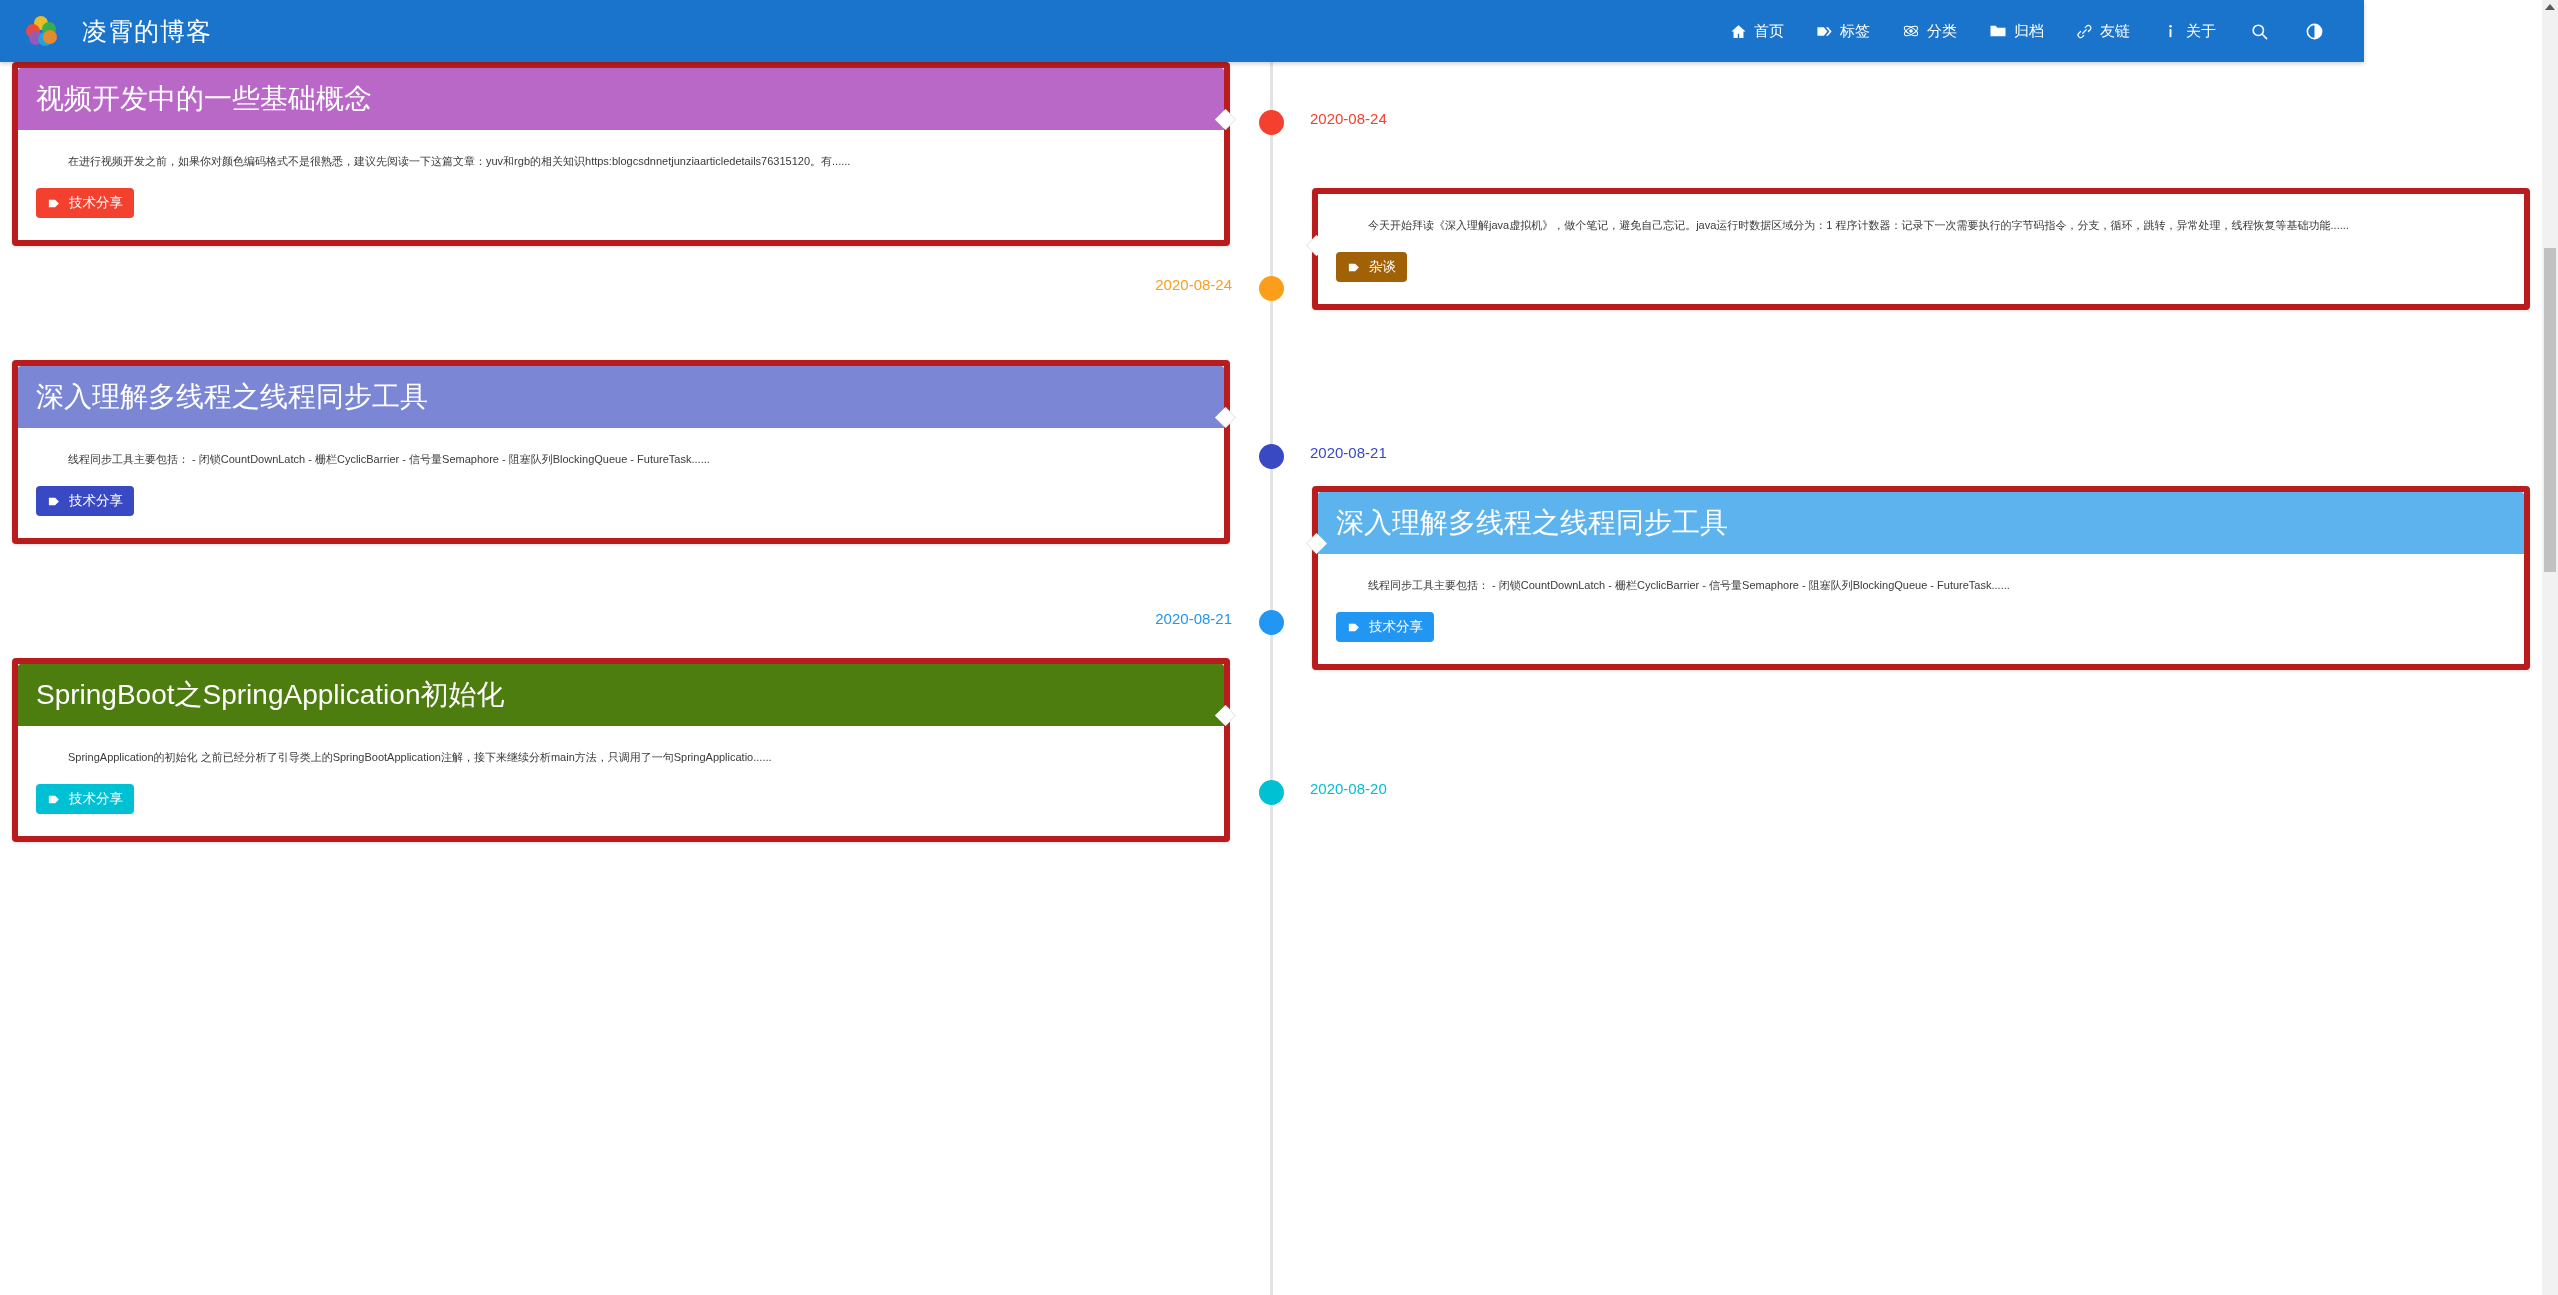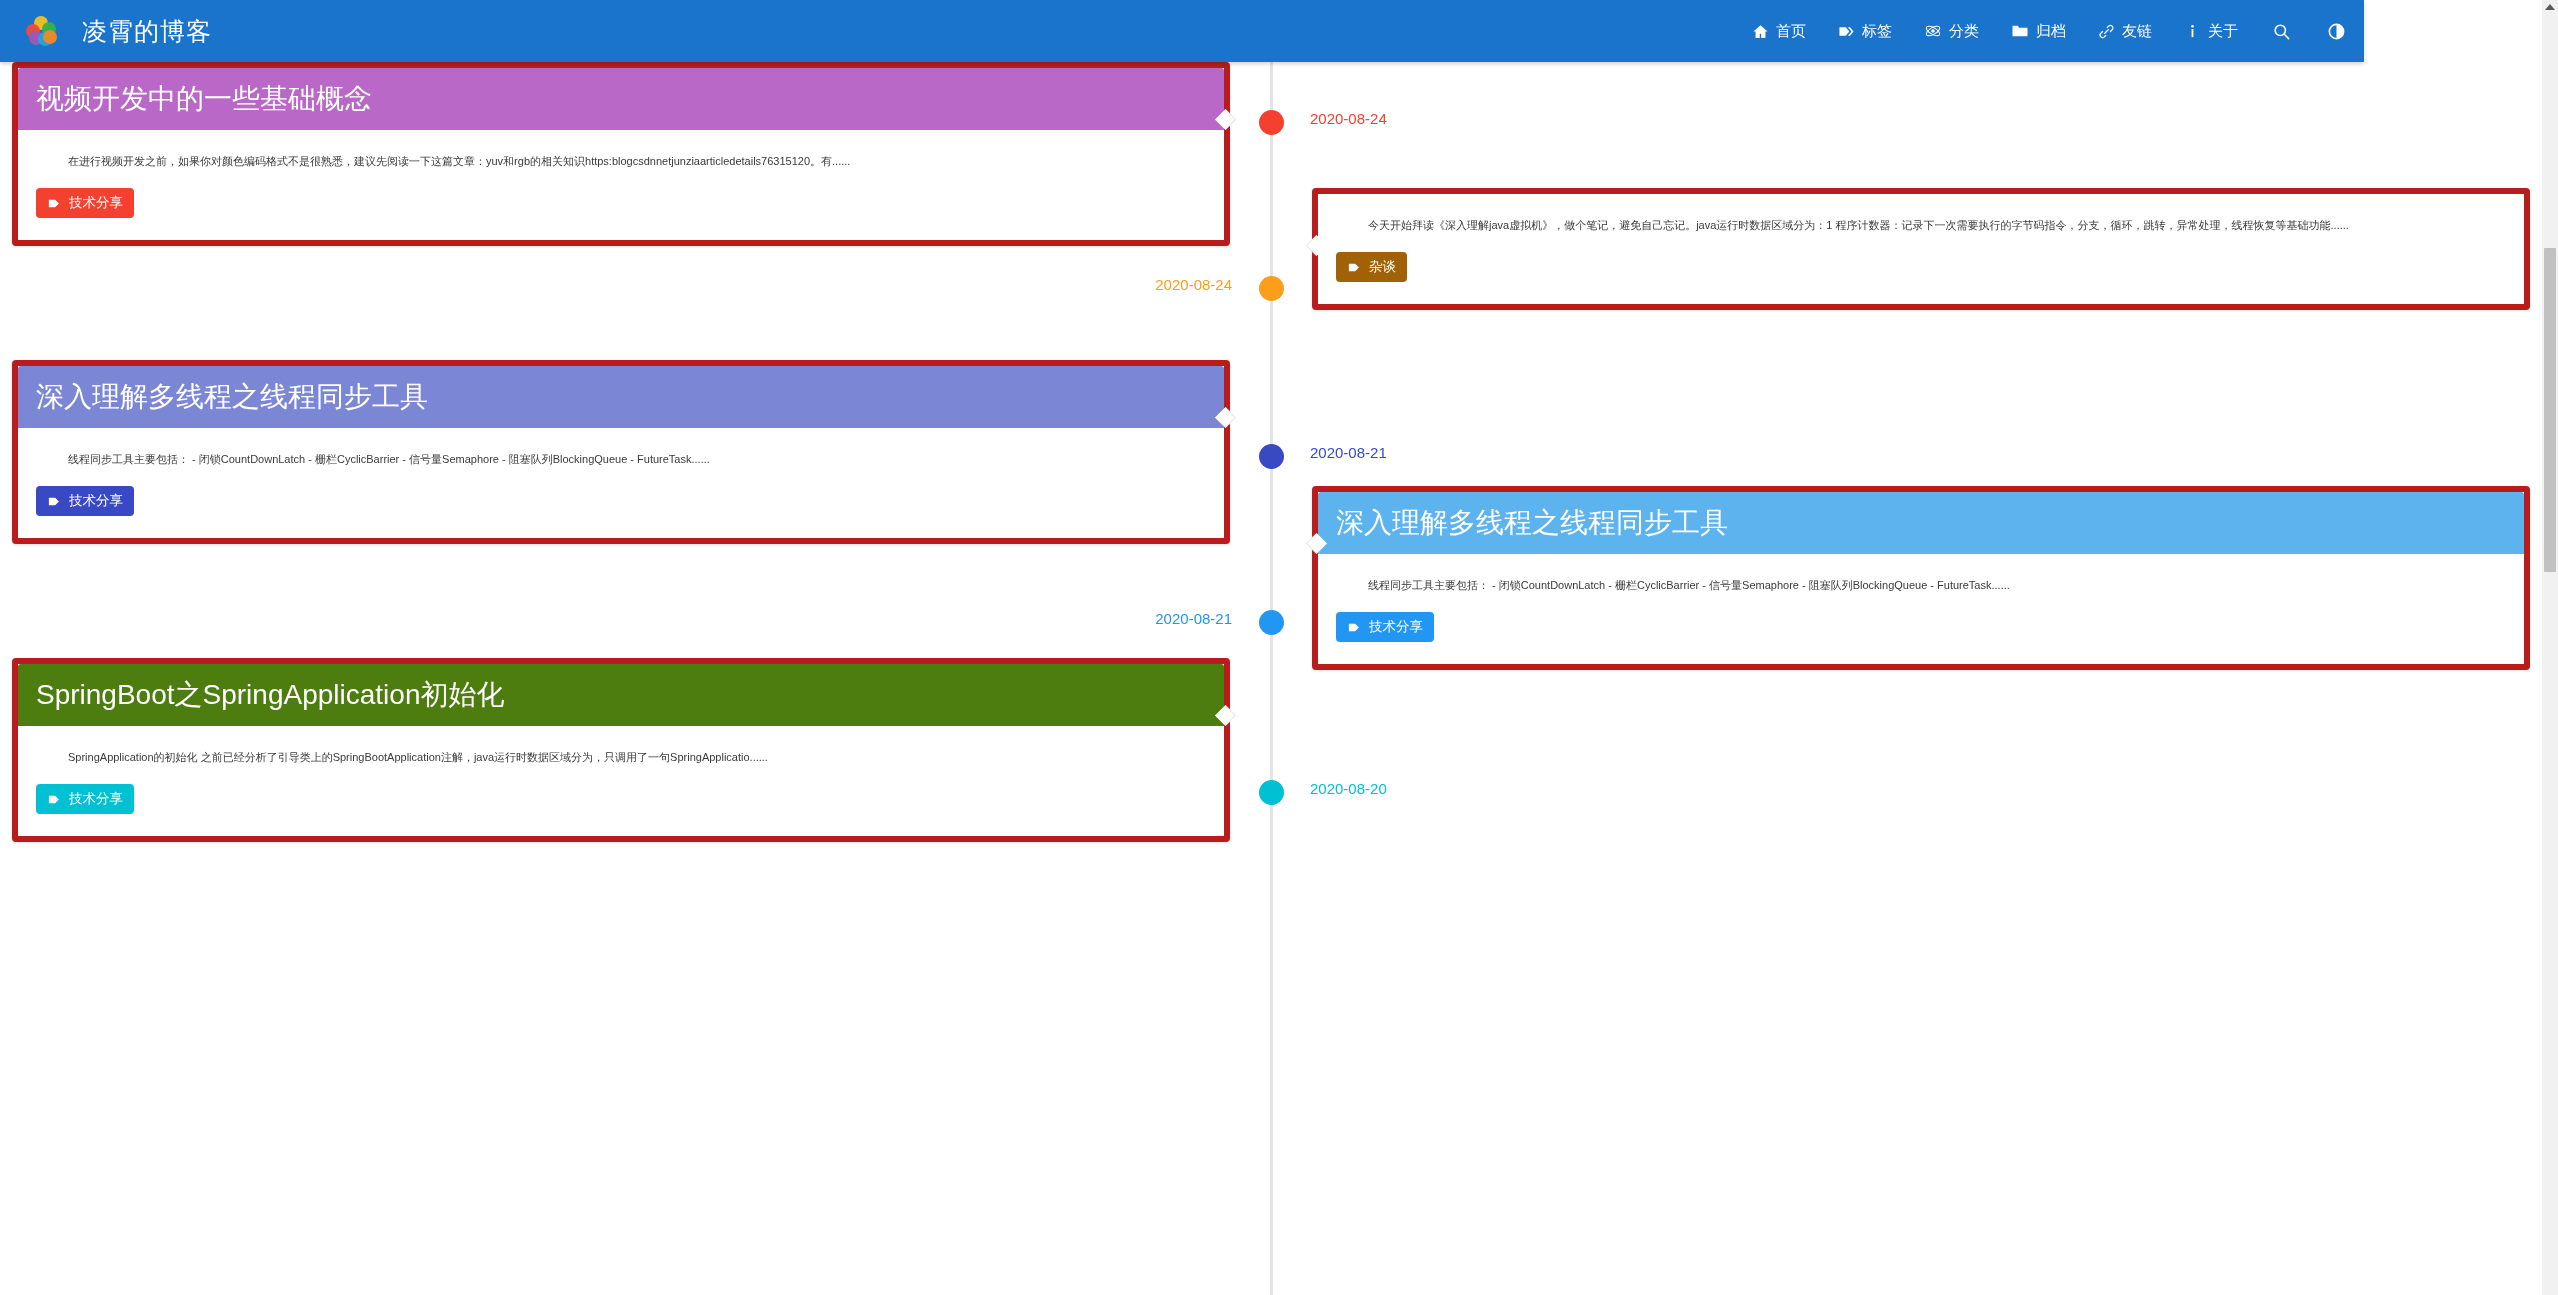--- a/index.html
+++ b/index.html
@@ -30,21 +30,21 @@
   .pl3 { background:#35b14a; left:16px; top:6px;  }
   .pl4 { background:#9b59b6; left:3px;  top:15px; }
   .pl5 { background:#25a4dd; left:12px; top:16px; }
   .pl6 { background:#f08a25; left:17px; top:14px; width:11px; height:11px;}
   .brand-title {
     color: #fff; font-size: 25px; margin-left: 26px;
     letter-spacing: 1px; white-space: nowrap;
   }
   .nav-right {
     margin-left: auto; display: flex; align-items: center;
-    height: 100%;
+    padding-right: 22px; height: 100%;
   }
   .nav-item {
     display: flex; align-items: center; gap: 7px;
     color: #ffffff; font-size: 15px; padding: 0 16px;
     height: 100%; cursor: pointer; white-space: nowrap;
   }
   .nav-item svg { display:block; }
   .nav-icononly { padding: 0 18px; }
 
   
@@ -320,21 +320,21 @@
       </div>
       <div class="row" style="top: 0px;">
         <div class="dot" style="background: rgb(0, 192, 212); top: 718px;"></div>
         <div class="date right" style="color: rgb(0, 192, 212); top: 718px;">2020-08-20</div>
         <div class="card left" style="top: 596px;">
           <div class="pointer to-right"></div>
           <div class="card-head" style="background: #4d7c0f;">
             <div class="card-title">SpringBoot之SpringApplication初始化</div>
           </div>
           <div class="card-body">
-            <div class="excerpt">SpringApplication的初始化 之前已经分析了引导类上的SpringBootApplication注解，java运行时数据区域分为，只调用了一句SpringApplicatio......</div>
+            <div class="excerpt">SpringApplication的初始化 之前已经分析了引导类上的SpringBootApplication注解，接下来继续分析main方法，只调用了一句SpringApplicatio......</div>
           </div>
           <div class="card-foot"><div class="tag" style="background: rgb(0, 192, 212);">
               <span>
                 <svg width="15" height="15" viewBox="0 0 24 24" fill="#fff">
                   <path d="M3 6h10l6 6-6 6H3z"></path>
                 </svg>
               </span>
               <span>技术分享</span>
             </div></div>
         </div>

